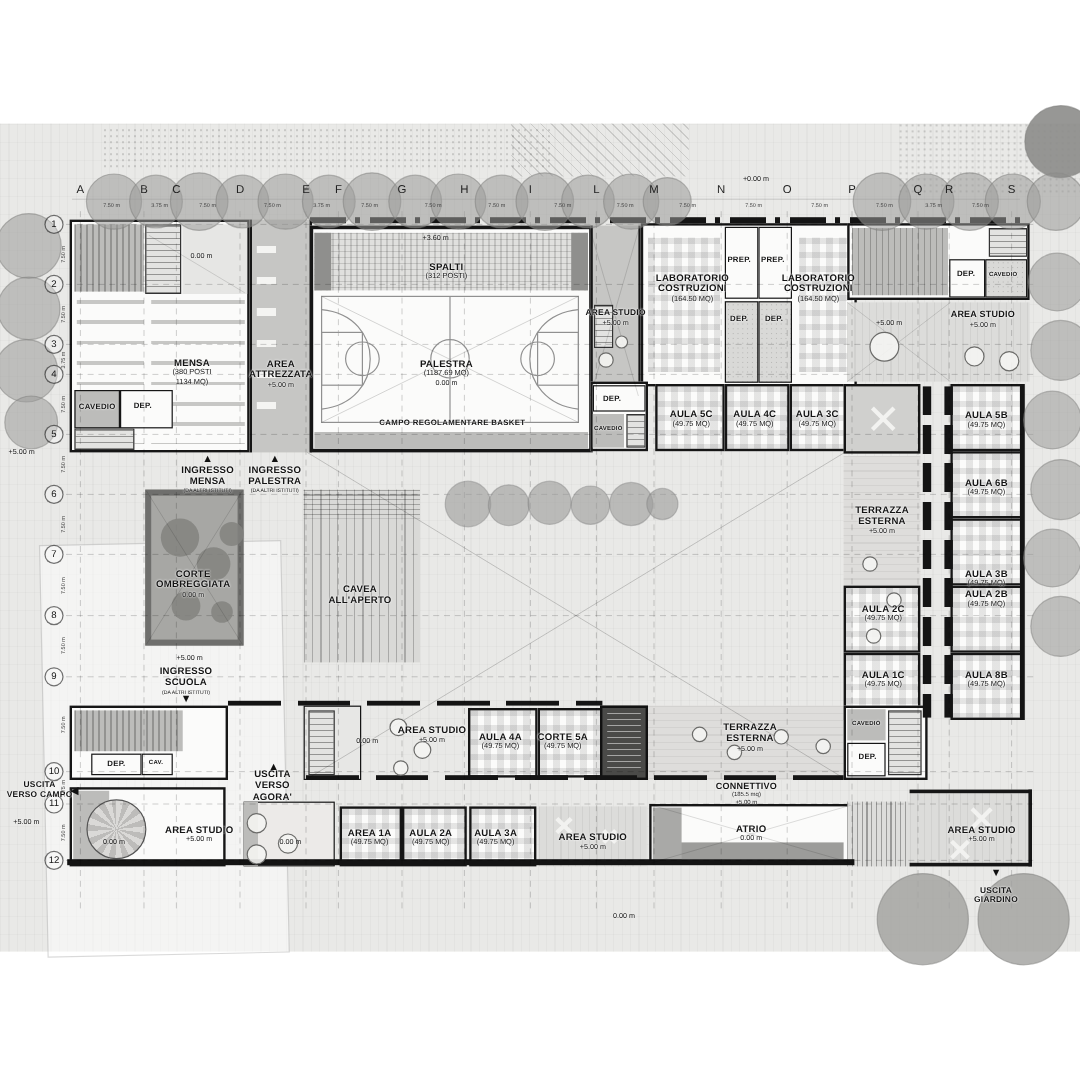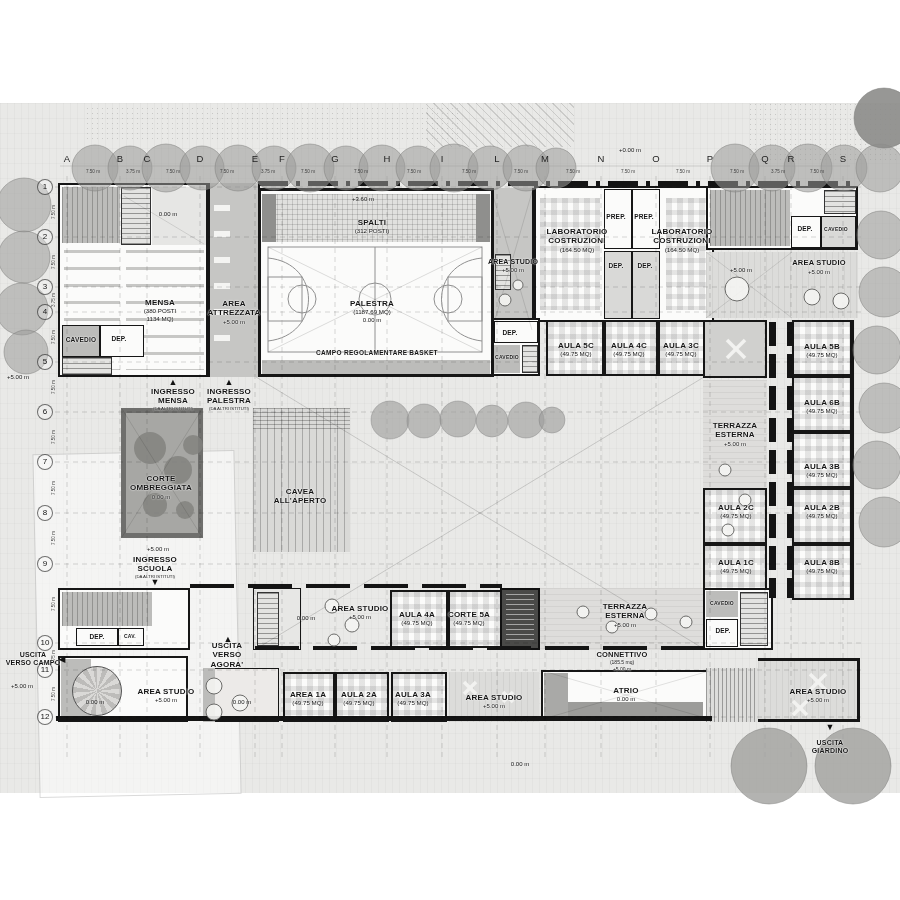--- a/index.html
+++ b/index.html
@@ -407,22 +407,22 @@
   <div class="lbl xs" style="left:836px;top:230px"><span class="nm">CAVEDIO</span></div>
   <span class="elv" style="left:741px;top:270px">+5.00 m</span>
   <div class="lbl" style="left:819px;top:267px"><span class="nm" style="font-size:7.5px">AREA STUDIO</span><span class="el">+5.00 m</span></div>
   <div class="lbl sm" style="left:510px;top:333px"><span class="nm">DEP.</span></div>
   <div class="lbl xs" style="left:507px;top:358px"><span class="nm">CAVEDIO</span></div>
   <div class="lbl" style="left:576px;top:349px"><span class="nm">AULA 5C</span><span class="dt">(49.75 MQ)</span></div>
   <div class="lbl" style="left:629px;top:349px"><span class="nm">AULA 4C</span><span class="dt">(49.75 MQ)</span></div>
   <div class="lbl" style="left:681px;top:349px"><span class="nm">AULA 3C</span><span class="dt">(49.75 MQ)</span></div>
   <div class="lbl" style="left:822px;top:350px"><span class="nm">AULA 5B</span><span class="dt">(49.75 MQ)</span></div>
   <div class="lbl" style="left:822px;top:406px"><span class="nm">AULA 6B</span><span class="dt">(49.75 MQ)</span></div>
-  <div class="lbl" style="left:822px;top:470px"><span class="nm">AULA 3B</span><span class="dt">(49.75 MQ)</span></div>
-  <div class="lbl" style="left:822px;top:511px"><span class="nm">AULA 2B</span><span class="dt">(49.75 MQ)</span></div>
+  <div class="lbl" style="left:822px;top:482px"><span class="nm">AULA 3B</span><span class="dt">(49.75 MQ)</span></div>
+  <div class="lbl" style="left:822px;top:499px"><span class="nm">AULA 2B</span><span class="dt">(49.75 MQ)</span></div>
   <div class="lbl" style="left:822px;top:566px"><span class="nm">AULA 8B</span><span class="dt">(49.75 MQ)</span></div>
   <div class="lbl" style="left:736px;top:511px"><span class="nm">AULA 2C</span><span class="dt">(49.75 MQ)</span></div>
   <div class="lbl" style="left:736px;top:566px"><span class="nm">AULA 1C</span><span class="dt">(49.75 MQ)</span></div>
   <div class="lbl" style="left:735px;top:434px"><span class="nm">TERRAZZA
 ESTERNA</span><span class="el">+5.00 m</span></div>
   <span class="arr" style="left:173px;top:382px">▲</span>
   <div class="lbl" style="left:173px;top:399px"><span class="nm">INGRESSO
 MENSA</span><span class="dt" style="font-size:4.3px">(DA ALTRI ISTITUTI)</span></div>
   <span class="arr" style="left:229px;top:382px">▲</span>
   <div class="lbl" style="left:229px;top:399px"><span class="nm">INGRESSO

